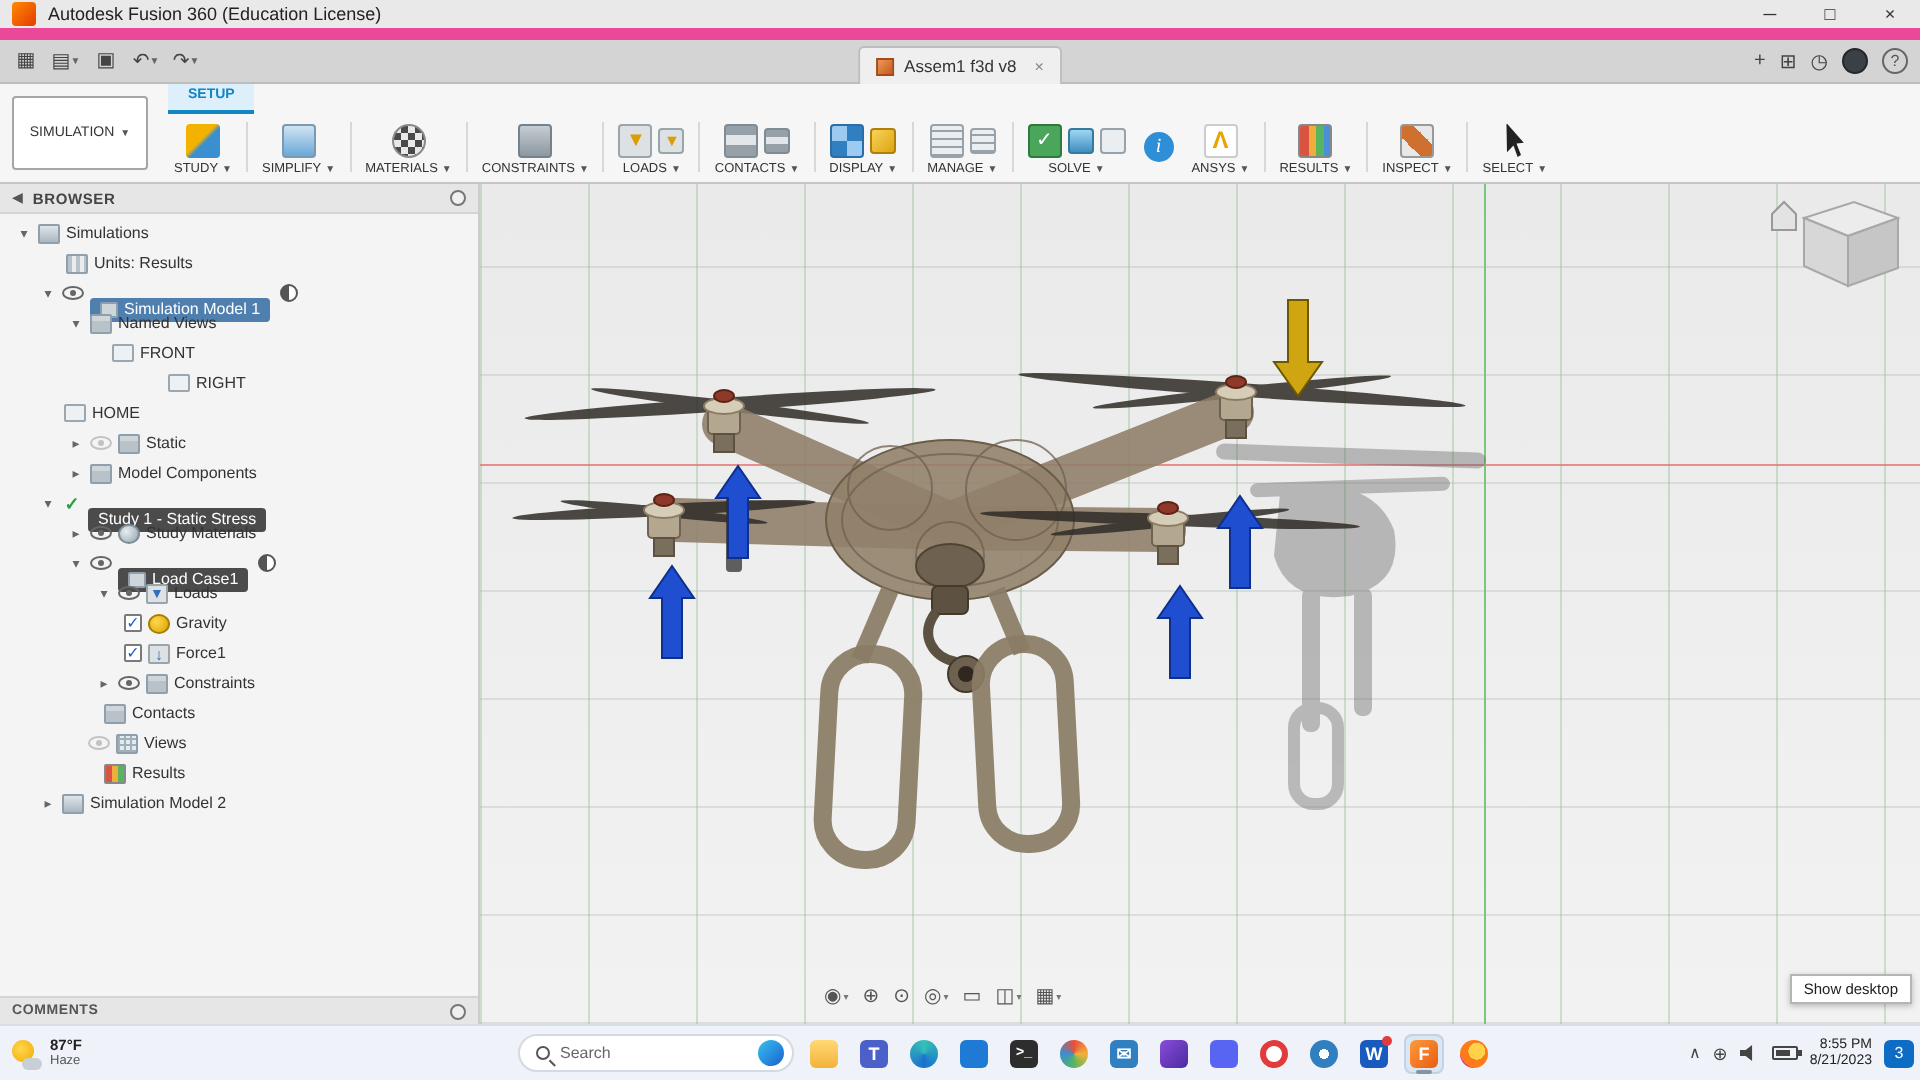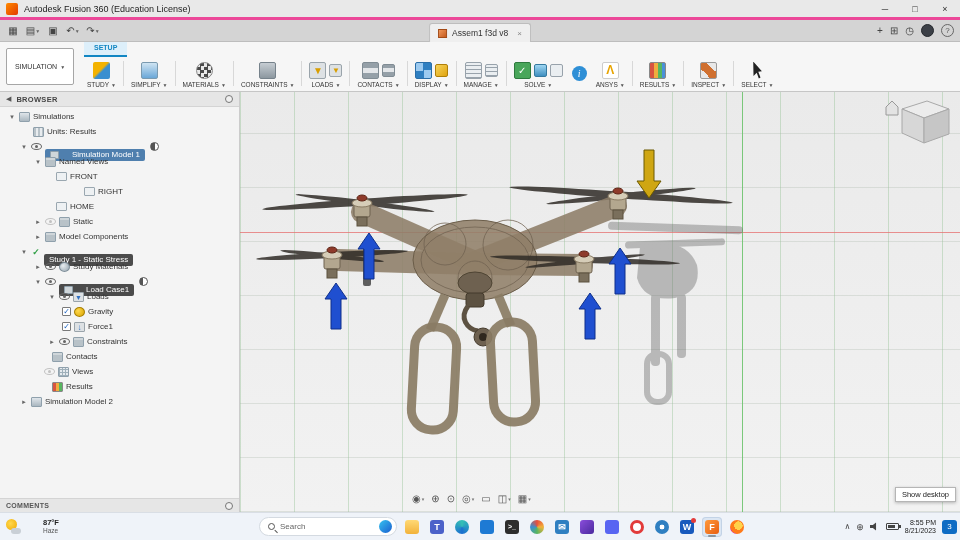--- a/index.html
+++ b/index.html
@@ -1,21 +1,21 @@
 <!DOCTYPE html>
 <html><head>
 <meta charset="utf-8">
 <style>
   * { box-sizing: border-box; }
   body { margin:0; font-family:"Liberation Sans", sans-serif; }
   .screen { position:relative; width:960px; height:540px; overflow:hidden; background:#ebebeb;
             display:flex; flex-direction:column; font-family:"Liberation Sans", sans-serif; }
 
   
-  .titlebar { height:20px; background:#e9e9e9; border-bottom:3px solid #ec4899; display:flex; align-items:center; flex:0 0 20px; }
+  .titlebar { height:20px; background:#e9e9e9; border-bottom:6px solid #ec4899; display:flex; align-items:center; flex:0 0 20px; }
   .app-logo { width:12px; height:12px; margin:0 6px; border-radius:2px; background:linear-gradient(135deg,#ff8a00,#e23b00); }
   .win-title { font-size:9px; color:#222; }
   .tb-spacer { flex:1; }
   .win-btn { width:30px; height:20px; line-height:20px; text-align:center; font-size:9px; color:#333; cursor:default; }
 
   
   .tabbar { height:22px; background:#d4d4d4; border-bottom:1px solid #bdbdbd; position:relative; display:flex; align-items:center; flex:0 0 22px; }
   .qat { display:flex; align-items:center; margin-left:4px; gap:2px; }
   .qat-ic { width:18px; height:18px; line-height:18px; text-align:center; font-size:10px; color:#444; }
   .qat-ic .crt { font-size:5px; color:#666; vertical-align:middle; }
@@ -81,21 +81,21 @@
   .fic.folder { background:linear-gradient(180deg,#cfd6da 0 30%, #b8c2c8 30%); border:1px solid #8fa0ac; }
   .fic.cloudy { background:linear-gradient(180deg,#dfe5ea,#aab7c0); border:1px solid #8fa0ac; }
   .fic.ruler { background:repeating-linear-gradient(90deg,#b8c2c8 0 2px,#e8ecef 2px 4px); border:1px solid #8fa0ac; }
   .fic.viewbox { background:#eef1f3; border:1px solid #9aa7b0; width:10px; height:9px; }
   .fic.sphere { background:radial-gradient(circle at 35% 35%, #e8edf0, #93a2ad); border-radius:50%; border:1px solid #7d8d98; }
   .fic.loadsic { background:#dde1e4; border:1px solid #9aa4ab; color:#2f6fc0; font-size:7px; line-height:9px; text-align:center; }
   .fic.gravity { background:radial-gradient(circle at 35% 35%, #ffd84d, #d9a400); border-radius:50%; border:1px solid #a87f00; }
   .fic.force { background:#dde1e4; border:1px solid #9aa4ab; color:#2f6fc0; font-size:8px; line-height:9px; text-align:center; }
   .fic.meshic { background:repeating-linear-gradient(0deg,#9fb0ba 0 1px,transparent 1px 3px), repeating-linear-gradient(90deg,#9fb0ba 0 1px,#e5eaee 1px 3px); border:1px solid #8fa0ac; }
   .fic.resultsic { background:linear-gradient(90deg,#d85440 0 33%, #f0ad3e 33% 66%, #57b560 66%); border:1px solid #888; }
-  .chip { display:inline-flex; align-items:center; gap:13px; background:#4b4b4b; color:#fff; padding:0 5px; height:12px; border-radius:2px; font-size:8px;margin-top:16px; }
+  .chip { display:inline-flex; align-items:center; gap:3px; background:#4b4b4b; color:#fff; padding:0 5px; height:12px; border-radius:2px; font-size:8px;margin-top:16px; }
   .chip.blue { background:#4f7fae; }
   .chip .cic { width:9px; height:8px; background:#cfd6da; border:1px solid #8fa0ac; border-radius:1px; }
   .halfc { width:9px; height:9px; border-radius:50%; border:1px solid #555; background:linear-gradient(90deg,#555 50%, #fff 50%); flex:0 0 9px; margin-left:2px; }
   .cb { width:9px; height:9px; background:#fff; border:1px solid #7a7a7a; color:#1a62c0; font-size:8px; line-height:8px; text-align:center; flex:0 0 9px; border-radius:1px; }
   .gcheck { color:#2e9e44; font-weight:bold; font-size:9px; width:10px; text-align:center; flex:0 0 10px; }
   .bcomments { height:14px; background:#e6e6e6; border-top:1px solid #d4d4d4; display:flex; align-items:center; padding:0 6px; gap:5px; }
   .bc-label { font-size:7px; font-weight:bold; color:#555; letter-spacing:.3px; }
 
   
   .viewport { flex:1; position:relative; background:linear-gradient(180deg,#eaeaea,#f2f2f2); overflow:hidden; }
@@ -104,21 +104,21 @@
   .axis-red { position:absolute; left:0; right:0; top:140px; height:1px; background:rgba(230,110,110,.75); }
   .axis-green { position:absolute; top:0; bottom:0; left:502px; width:1px; background:rgba(110,195,110,.9); }
   .vsvg { position:absolute; inset:0; }
   .navbar { position:absolute; left:172px; bottom:8px; display:flex; align-items:center; gap:7px; font-size:10px; color:#555; }
   .nav-ic { display:flex; align-items:center; gap:1px; }
   .nav-ic .crt { font-size:5px; color:#777; }
   .tooltip { position:absolute; right:4px; bottom:10px; background:#fff; border:1px solid #b5b5b5; padding:2px 6px; font-size:7.5px; color:#222; box-shadow:0 1px 3px rgba(0,0,0,.25); }
 
   
   .taskbar { height:28px; flex:0 0 28px; background:#eff3f9; border-top:1px solid #d9dee5; position:relative; display:flex; align-items:center; }
-  .weather { position:absolute; left:6px; display:flex; align-items:center; gap:22px; }
+  .weather { position:absolute; left:6px; display:flex; align-items:flex-end; gap:4px; }
   .w-icon { width:15px; height:15px; position:relative; }
   .w-icon .sun { position:absolute; left:0; top:0; width:11px; height:11px; border-radius:50%; background:radial-gradient(circle at 40% 40%, #ffd84d, #f0a800); }
   .w-icon .cloud { position:absolute; right:0; bottom:0; width:10px; height:6px; border-radius:4px; background:#c9cfd6; }
   .w-temp { font-size:7.5px; font-weight:bold; color:#222; line-height:8px; }
   .w-cond { font-size:6.5px; color:#555; line-height:8px; }
   .tb-center { position:absolute; left:234px; display:flex; align-items:center; gap:5px; }
   .start { width:16px; height:16px; display:grid; grid-template-columns:7px 7px; grid-template-rows:7px 7px; gap:1px; padding:0; }
   .start span { background:#0f6cc4; border-radius:1px; }
   .search-pill { width:138px; height:19px; background:#fff; border:1px solid #d4dae1; border-radius:10px; display:flex; align-items:center; padding:0 4px 0 8px; gap:5px; font-size:8px; color:#666; }
   .mag { width:7px; height:7px; border:1.4px solid #555; border-radius:50%; position:relative; flex:0 0 7px; }
@@ -336,21 +336,21 @@
         </div>
 
         <div class="trow" style="padding-left:56px">
           <span class="fic viewbox"></span>
           <span>FRONT</span>
         </div>
         <div class="trow" style="padding-left:84px">
           <span class="fic viewbox"></span>
           <span>RIGHT</span>
         </div>
-        <div class="trow" style="padding-left:56px">
+        <div class="trow" style="padding-left:32px">
           <span class="fic viewbox"></span>
           <span>HOME</span>
         </div>
 
         <div class="trow" style="padding-left:34px">
           <span class="tw">▸</span>
           <span class="eye dim"></span>
           <span class="fic folder"></span>
           <span>Static</span>
         </div>

